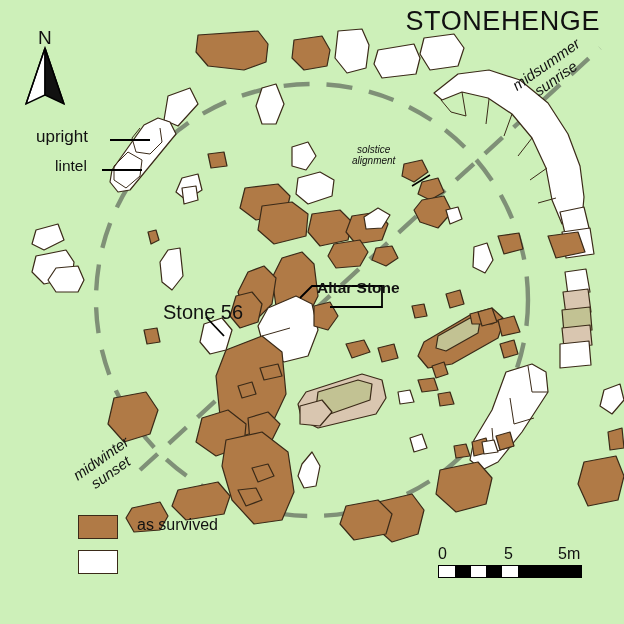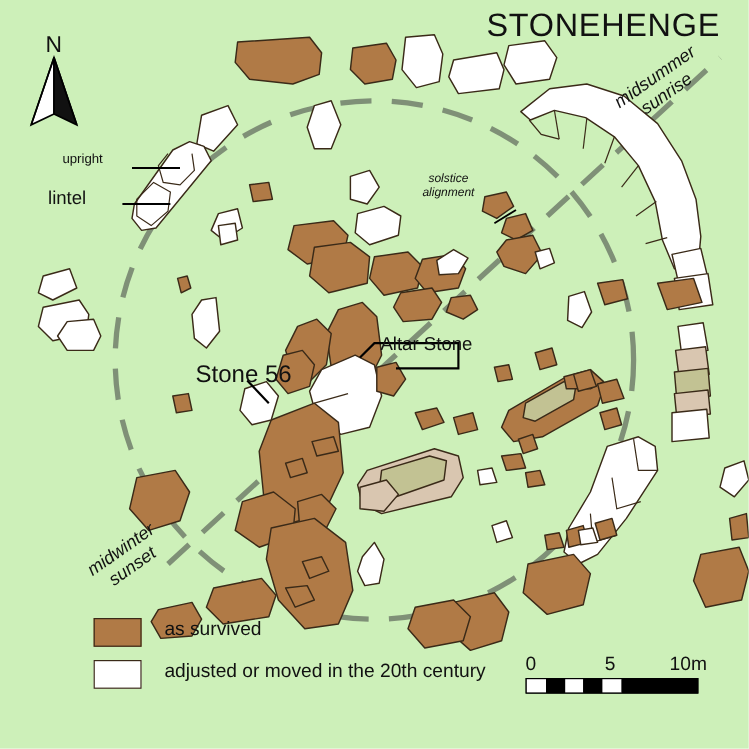--- a/index.html
+++ b/index.html
@@ -51,24 +51,24 @@
     line-height: 1.12;
   }
   #title {
     right: 24px;
     top: 6px;
     font-size: 27px;
     letter-spacing: 0.6px;
     font-weight: 400;
   }
   #north-label { left: 38px; top: 27px; font-size: 19px; }
-  #lbl-upright { left: 52px; top: 127px; font-size: 11px; }
-  #lbl-lintel  { left: 40px; top: 157px; font-size: 15.5px; }
+  #lbl-upright { left: 36px; top: 127px; font-size: 17px; }
+  #lbl-lintel  { left: 55px; top: 157px; font-size: 15.5px; }
   #lbl-stone56 { left: 163px; top: 301px; font-size: 20px; }
-  #lbl-altar   { left: 317px; top: 279px; font-size: 15.5px; }
+  #lbl-altar   { left: 317px; top: 279px; font-size: 15.5px; font-weight: bold; }
   #lbl-solstice {
     left: 352px; top: 144px; font-size: 10px;
     font-style: italic; text-align: center;
   }
   #lbl-midsummer {
     left: 512px; top: 55px; font-size: 15px;
     font-style: italic; text-align: center;
     transform: rotate(-35deg); transform-origin: 50% 50%;
   }
   #lbl-midwinter {
@@ -267,30 +267,28 @@
   <div class="txt" id="lbl-midwinter">midwinter
 sunset</div>
 
   <div id="legend">
     <div class="legend-row">
       <div class="swatch sw-surv"></div>
       <div class="legend-text">as survived</div>
     </div>
     <div class="legend-row">
       <div class="swatch sw-moved"></div>
-      <div class="legend-text">adjusted or moved
-in the 20th century</div>
     </div>
   </div>
 
   <div id="scalebar">
     <div class="scale-nums">
       <span class="sn0">0</span>
       <span class="sn5">5</span>
-      <span class="sn10">10m</span>
+      <span class="sn10">5m</span>
     </div>
     <div class="scale-track">
       <div class="seg seg-w" style="width:12.5%"></div>
       <div class="seg seg-b" style="width:12.5%"></div>
       <div class="seg seg-w" style="width:12.5%"></div>
       <div class="seg seg-b" style="width:12.5%"></div>
       <div class="seg seg-w" style="width:12.5%"></div>
       <div class="seg seg-b" style="width:50%"></div>
     </div>
   </div>

